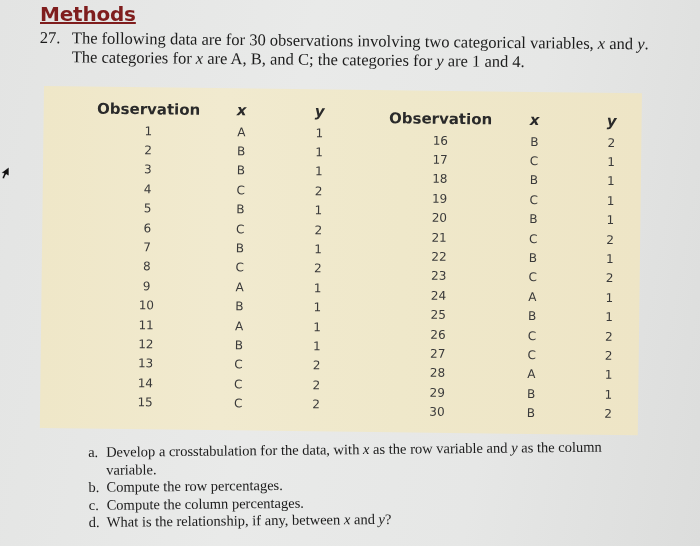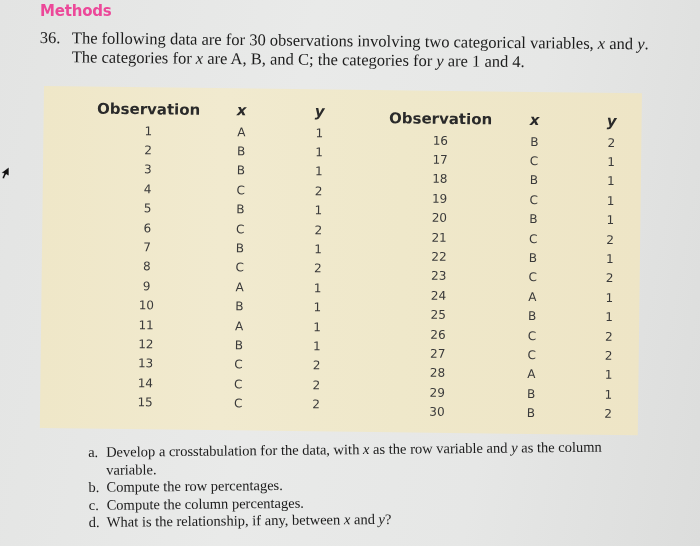--- a/index.html
+++ b/index.html
@@ -14,23 +14,24 @@
       position: relative;
       font-family: "Liberation Serif", serif;
       color: #1c1c1c;
     }
     .section-title {
       position: absolute;
       left: 40px;
       top: 2px;
       font-family: "DejaVu Sans", sans-serif;
       font-weight: bold;
-      font-size: 15px;
-      color: #ec4899;
+      font-size: 20px;
+      color: #7f1d1d;
       letter-spacing: -0.2px;
+      text-decoration: underline;
     }
     .problem {
       position: absolute;
       left: 40px;
       top: 28px;
       width: 640px;
       font-size: 16.5px;
       line-height: 19px;
       transform: rotate(0.6deg);
       transform-origin: left top;
@@ -109,21 +110,21 @@
       width: 10px;
       height: 14px;
     }
   </style>
 </head>
 <body>
 
 <div class="section-title">Methods</div>
 
 <div class="problem">
-  <span class="num">36.</span><span><span>The following data are for 30 observations involving two categorical variables, </span><i>x</i><span> and </span><i>y</i><span>.</span></span>
+  <span class="num">27.</span><span><span>The following data are for 30 observations involving two categorical variables, </span><i>x</i><span> and </span><i>y</i><span>.</span></span>
   <span class="line2"><span>The categories for </span><i>x</i><span> are A, B, and C; the categories for </span><i>y</i><span> are 1 and 4.</span></span>
 </div>
 
 <div class="data-box">
   <div class="tbl left">
     <div class="hdr">
       <div class="col-obs">Observation</div>
       <div class="col-x">x</div>
       <div class="col-y">y</div>
     </div>

